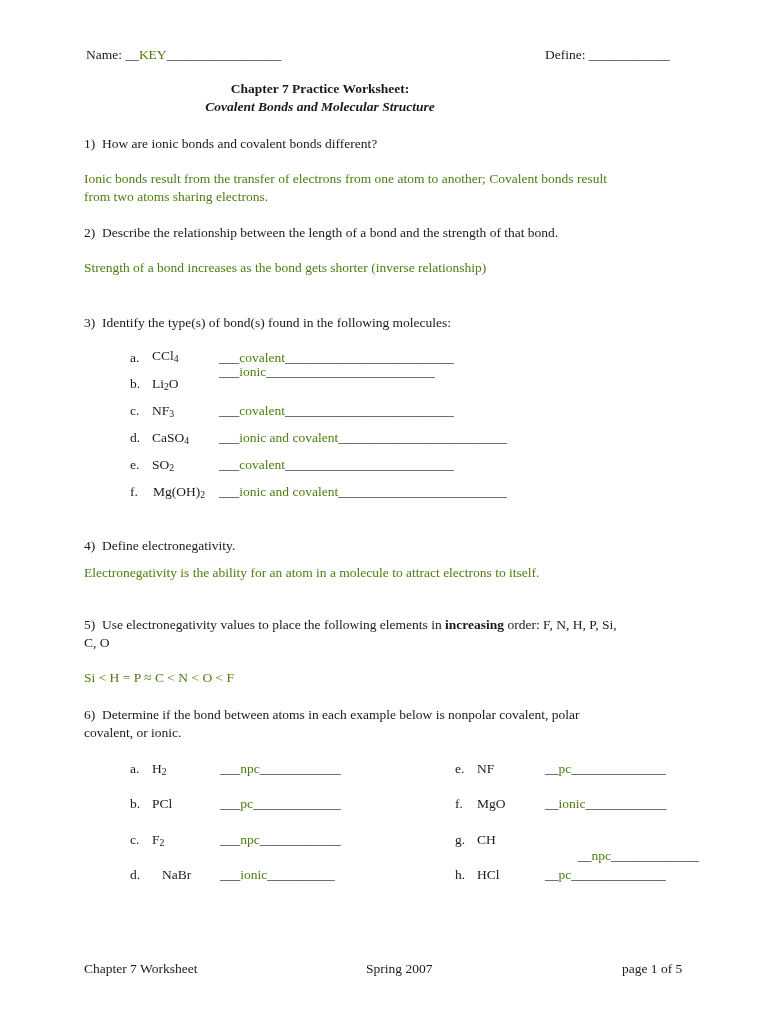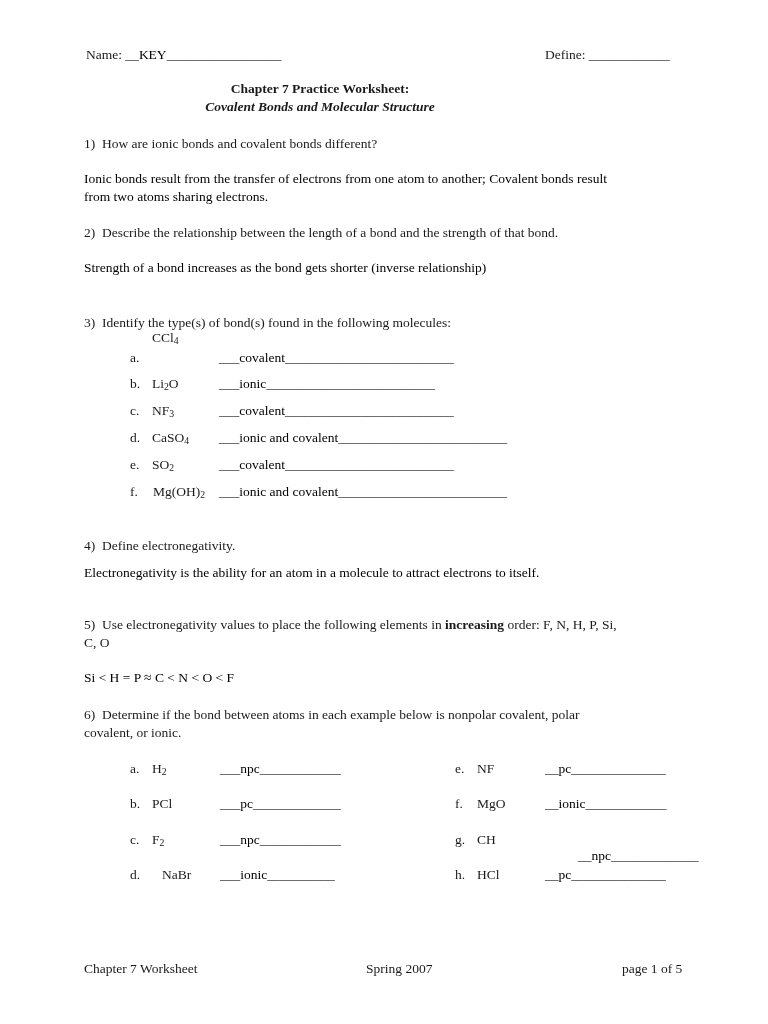--- a/index.html
+++ b/index.html
@@ -1,19 +1,19 @@
 <!DOCTYPE html>
 <html><head>
 <meta charset="utf-8">
 <style>
   html, body { margin: 0; padding: 0; background: #ffffff; }
   body { width: 768px; height: 1024px; position: relative; overflow: hidden;
          font-family: "Liberation Serif", "DejaVu Serif", serif; font-size: 13.5px; color: #1a1a1a; }
   .abs { position: absolute; white-space: nowrap; }
-  .red { color: #000000; }
+  .red { color: #4d7c0f; }
   .bold { font-weight: bold; }
   .center { left: 0; width: 640px; text-align: center; }
   sub { font-size: 0.72em; vertical-align: -0.25em; line-height: 0; }
   .line { white-space: nowrap; }
 </style>
 </head>
 <body>
 
 <div class="abs" style="left:86px; top:47px;">
   <span>Name: __</span><span class="red">KEY</span><span>_________________</span>
@@ -38,27 +38,27 @@
 </div>
 <div class="abs red" style="left:84px; top:260px;">Strength of a bond increases as the bond gets shorter (inverse relationship)</div>
 
 <div class="abs" style="left:84px; top:315px;">
   <span>3)</span>&nbsp;
   <span>Identify the type(s) of bond(s) found in the following molecules:</span>
 </div>
 
 <div>
   <span class="abs" style="left:130px; top:350px;">a.</span>
-  <span class="abs" style="left:152px; top:330px;"><span>CCl</span><sub>4</sub><span></span></span>
+  <span class="abs" style="left:152px; top:348px;"><span>CCl</span><sub>4</sub><span></span></span>
   <span class="abs line" style="left:219px; top:350px;"><span>___</span><span class="red">covalent</span><span>_________________________</span></span>
 </div>
 <div>
   <span class="abs" style="left:130px; top:376px;">b.</span>
   <span class="abs" style="left:152px; top:376px;"><span>Li</span><sub>2</sub><span>O</span></span>
-  <span class="abs line" style="left:219px; top:376px;"><span>___</span><span class="red">ionic</span><span>_________________________</span></span>
+  <span class="abs line" style="left:219px; top:364px;"><span>___</span><span class="red">ionic</span><span>_________________________</span></span>
 </div>
 <div>
   <span class="abs" style="left:130px; top:403px;">c.</span>
   <span class="abs" style="left:152px; top:403px;"><span>NF</span><sub>3</sub><span></span></span>
   <span class="abs line" style="left:219px; top:403px;"><span>___</span><span class="red">covalent</span><span>_________________________</span></span>
 </div>
 <div>
   <span class="abs" style="left:130px; top:430px;">d.</span>
   <span class="abs" style="left:152px; top:430px;"><span>CaSO</span><sub>4</sub><span></span></span>
   <span class="abs line" style="left:219px; top:430px;"><span>___</span><span class="red">ionic and covalent</span><span>_________________________</span></span>

